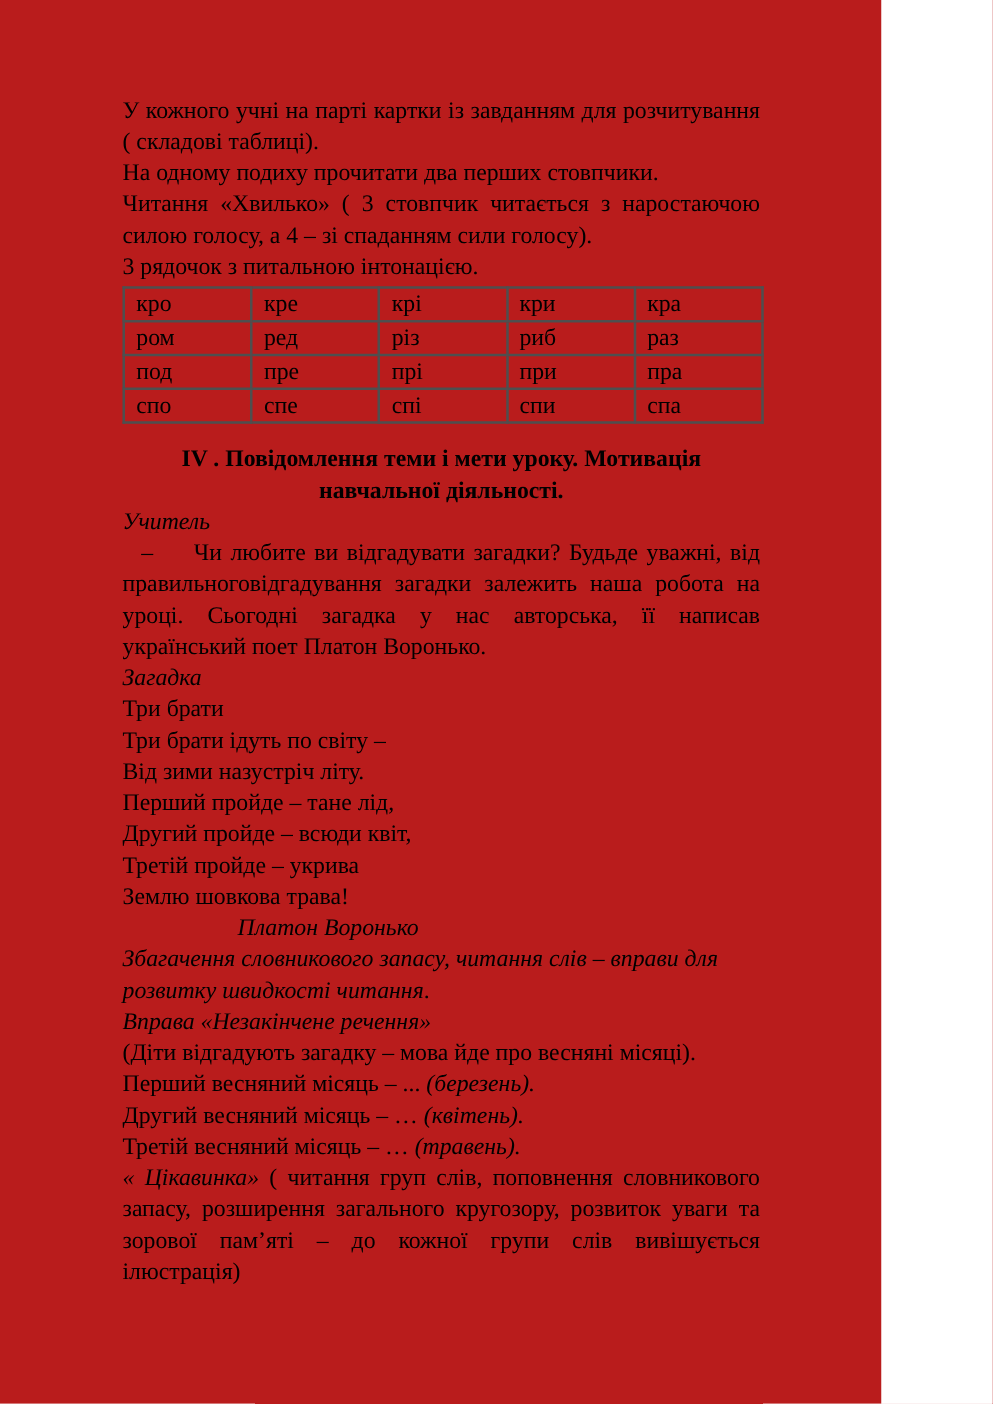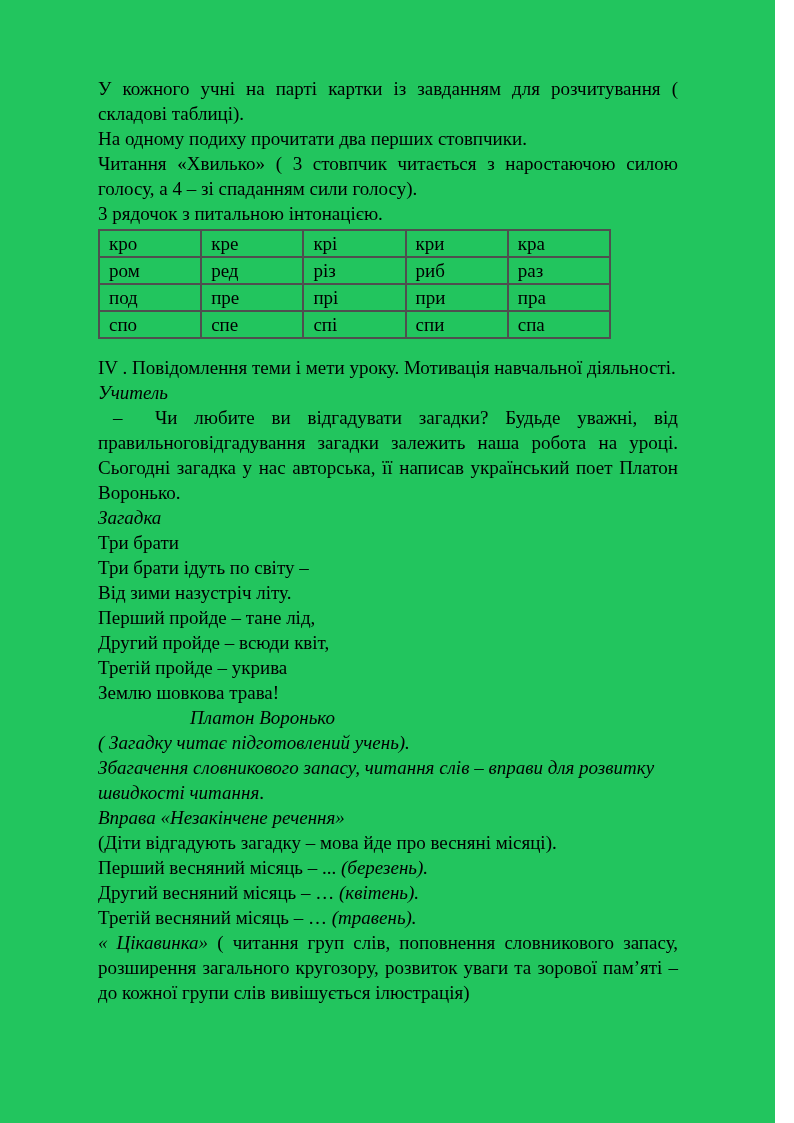--- a/index.html
+++ b/index.html
@@ -7,28 +7,28 @@
   body {
     width: 794px;
     height: 1123px;
     overflow: hidden;
     color: #000000;
     font-family: "Liberation Serif", "DejaVu Serif", serif;
     font-size: 19px;
     line-height: 25px;
   }
   .page {
-    width: 775px;
+    width: 705px;
     height: 1123px;
     padding: 76px 97px 0 98px;
-    background: #22c55e;
+    background: #b91c1c;
   }
   p { margin: 0; }
   .just { text-align: justify; }
-  .b  { font-weight: normal; }
+  .b  { font-weight: bold; text-align: center; }
   .bi { font-weight: normal; font-style: italic; }
   .it { font-style: italic; }
 
   table.syll {
     border-collapse: collapse;
     table-layout: fixed;
     width: 513px;
     margin: 3px 0 16px 0;
   }
   table.syll td {
@@ -101,21 +101,20 @@
   <p>Три брати</p>
   <p>Три брати ідуть по світу –</p>
   <p>Від зими назустріч літу.</p>
   <p>Перший пройде – тане лід,</p>
   <p>Другий пройде – всюди  квіт,</p>
   <p>Третій пройде – укрива</p>
   <p>Землю шовкова трава!</p>
 
   <p class="it author-line">Платон Воронько</p>
 
-  <p class="it">( Загадку читає підготовлений учень).</p>
 
   <p><span class="bi">Збагачення словникового запасу, читання слів – вправи для розвитку швидкості читання</span><span>.</span></p>
 
   <p class="bi">Вправа «Незакінчене речення»</p>
 
   <p>(Діти відгадують загадку – мова йде про весняні місяці).</p>
 
   <p><span>Перший весняний місяць – ... </span><span class="it">(березень).</span></p>
   <p><span>Другий весняний місяць – … </span><span class="it">(квітень).</span></p>
   <p><span>Третій весняний місяць – … </span><span class="it">(травень).</span></p>

